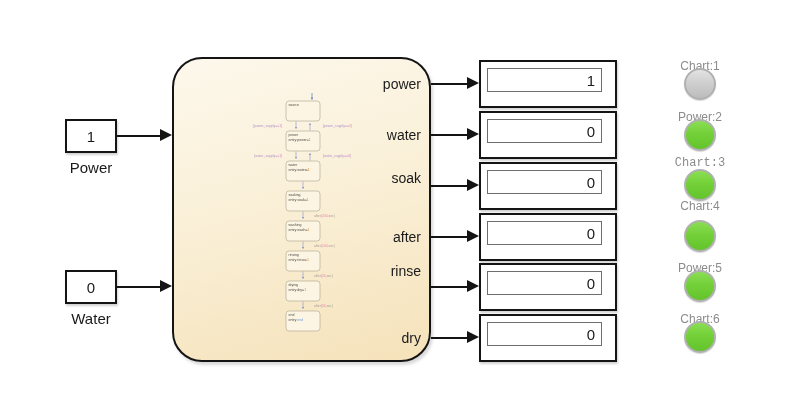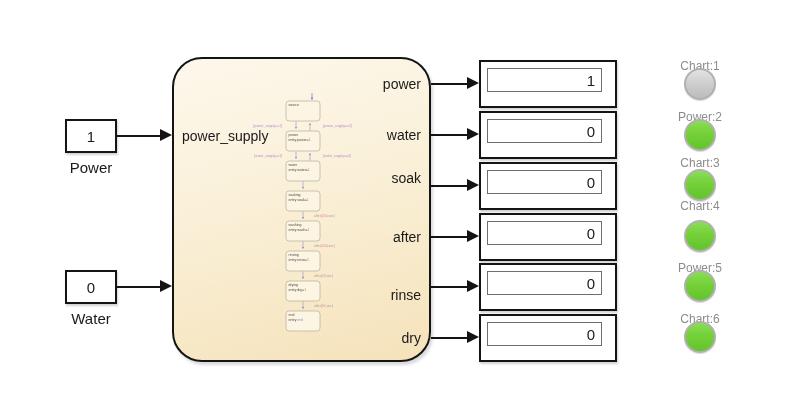--- a/index.html
+++ b/index.html
@@ -63,26 +63,25 @@
     <span>0</span>
   </div>
   <div class="block-label" style="left:46px; top:310px;">Water</div>
 
   <div class="wire" style="left:117px; top:135.2px; width:44px;"></div>
   <div class="ah" style="left:160px; top:129.2px;"></div>
   <div class="wire" style="left:117px; top:286.2px; width:44px;"></div>
   <div class="ah" style="left:160px; top:280.2px;"></div>
 
   <div id="chart" style="background: linear-gradient(165deg, rgb(253, 248, 236) 0%, rgb(250, 240, 216) 45%, rgb(245, 226, 186) 100%);">
-    <div class="port-label port-in" style="top:77px;">power_supply</div>
     <div class="port-label port-out" style="top:25px;">power</div>
     <div class="port-label port-out" style="top:76px;">water</div>
     <div class="port-label port-out" style="top:119px;">soak</div>
     <div class="port-label port-out" style="top:178px;">after</div>
-    <div class="port-label port-out" style="top:236px;">rinse</div>
+    <div class="port-label port-out" style="top:212px;">rinse</div>
     <div class="port-label port-out" style="top:279px;">dry</div>
 
     <svg id="mini-sf" width="259" height="305" viewBox="0 0 259 305">
       <defs>
         <marker id="mArr" markerWidth="4" markerHeight="4" refX="2.6" refY="1.5" orient="auto">
           <path d="M0,0 L3.2,1.5 L0,3 Z" fill="#7585cc"></path>
         </marker>
       </defs>
 
       <line x1="140" y1="36" x2="140" y2="42.5" stroke="#7585cc" stroke-width="0.8" marker-end="url(#mArr)"></line>
@@ -176,21 +175,21 @@
   <div class="display" style="top:314px;">
     <div class="display-inner">
         <span class="display-value">0</span>
       </div>
   </div>
 
   <div class="lamp-label" style="top:59px;">Chart:1</div>
   <div class="bulb" style="top: 68px; background: linear-gradient(rgb(227, 227, 227) 0%, rgb(207, 207, 207) 45%, rgb(188, 188, 188) 100%);"></div>
   <div class="lamp-label" style="top:110px;">Power:2</div>
   <div class="bulb" style="top: 119px; background: linear-gradient(rgb(138, 222, 85) 0%, rgb(116, 208, 56) 45%, rgb(99, 196, 44) 100%);"></div>
-  <div class="lamp-label" style="top:156px;">Chart:3</div>
+  <div class="lamp-label" style="top:156px;font-family:Liberation Mono, monospace;">Chart:3</div>
   <div class="bulb" style="top: 169px; background: linear-gradient(rgb(138, 222, 85) 0%, rgb(116, 208, 56) 45%, rgb(99, 196, 44) 100%);"></div>
   <div class="lamp-label" style="top:199px;">Chart:4</div>
   <div class="bulb" style="top: 220px; background: linear-gradient(rgb(138, 222, 85) 0%, rgb(116, 208, 56) 45%, rgb(99, 196, 44) 100%);"></div>
   <div class="lamp-label" style="top:261px;">Power:5</div>
   <div class="bulb" style="top: 270px; background: linear-gradient(rgb(138, 222, 85) 0%, rgb(116, 208, 56) 45%, rgb(99, 196, 44) 100%);"></div>
   <div class="lamp-label" style="top:312px;">Chart:6</div>
   <div class="bulb" style="top: 321px; background: linear-gradient(rgb(138, 222, 85) 0%, rgb(116, 208, 56) 45%, rgb(99, 196, 44) 100%);"></div>
 
 </div>
 

